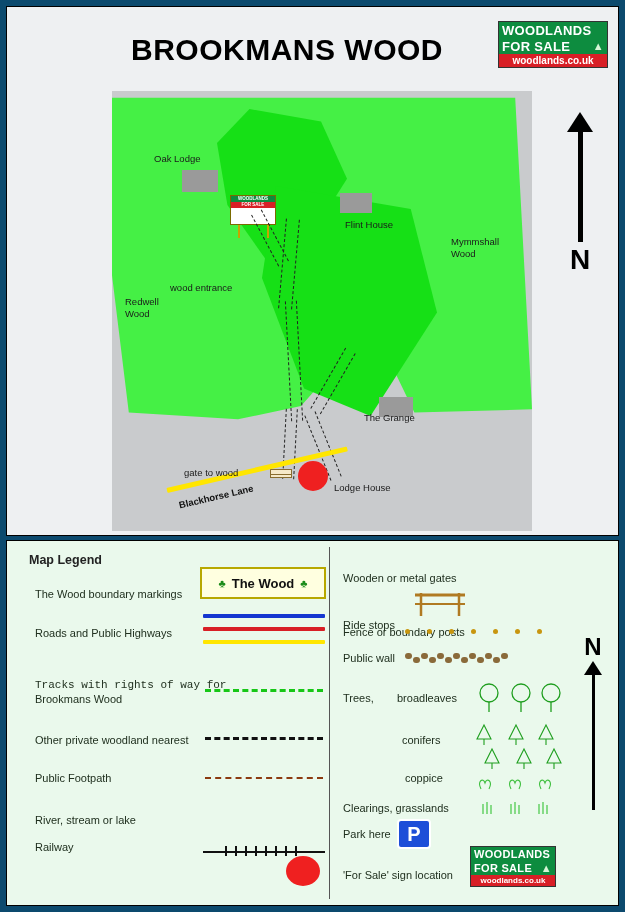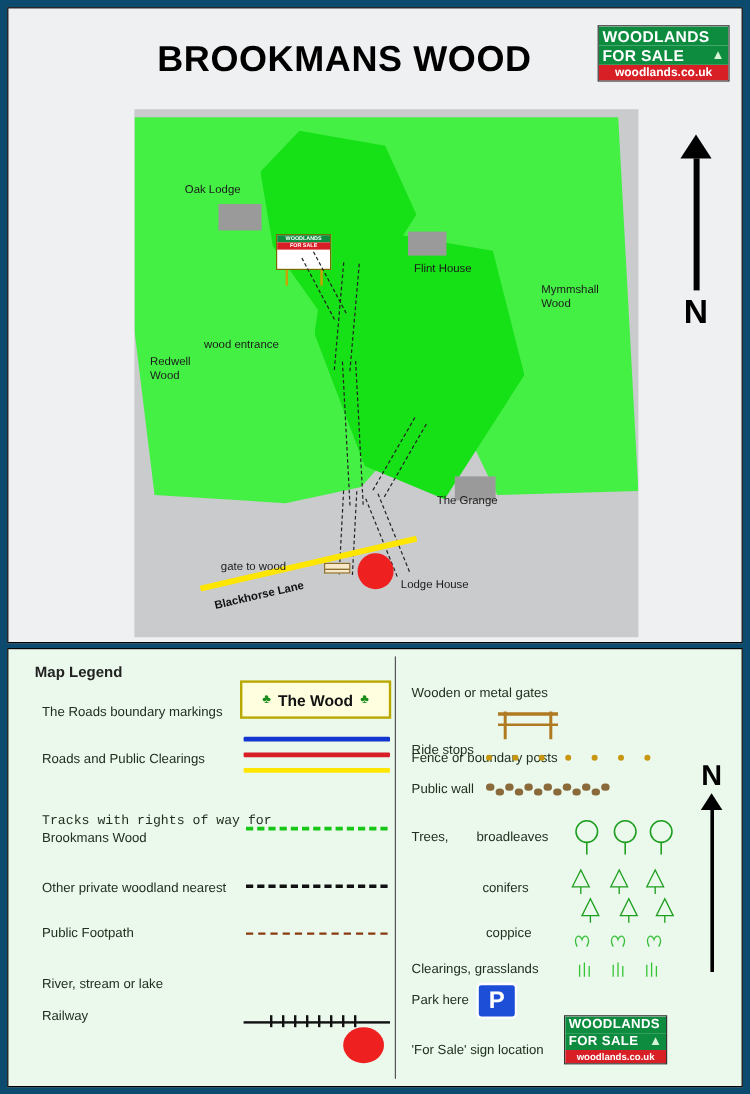--- a/index.html
+++ b/index.html
@@ -247,22 +247,22 @@
   <div id="legend-panel">
     <div id="legend-title">Map Legend</div>
     <div id="legend-divider"></div>
 
     <div id="wood-box">
       <span class="tree-glyph">♣</span>
       <span class="txt">The Wood</span>
       <span class="tree-glyph">♣</span>
     </div>
 
-    <div class="lg-label" style="left:28px;top:46px;">The Roads boundary markings</div>
-    <div class="lg-label" style="left:28px;top:85px;">Roads and Public Clearings</div>
+    <div class="lg-label" style="left:28px;top:46px;">The Wood boundary markings</div>
+    <div class="lg-label" style="left:28px;top:85px;">Roads and Public Highways</div>
     <div class="lg-label" style="left:28px;top:137px;font-family:Liberation Mono, monospace;">Tracks with rights of way for</div>
     <div class="lg-label" style="left:28px;top:151px;">Brookmans Wood</div>
     <div class="lg-label" style="left:28px;top:192px;">Other private woodland nearest</div>
     <div class="lg-label" style="left:28px;top:230px;">Public Footpath</div>
     <div class="lg-label" style="left:28px;top:272px;">River, stream or lake</div>
     <div class="lg-label" style="left:28px;top:299px;">Railway</div>
 
     <div class="bar" style="left:196px;top:73px;width:122px;background:#1436d0;"></div>
     <div class="bar" style="left:196px;top:86px;width:122px;background:#d81f26;"></div>
     <div class="bar" style="left:196px;top:99px;width:122px;background:#ffe600;"></div>

